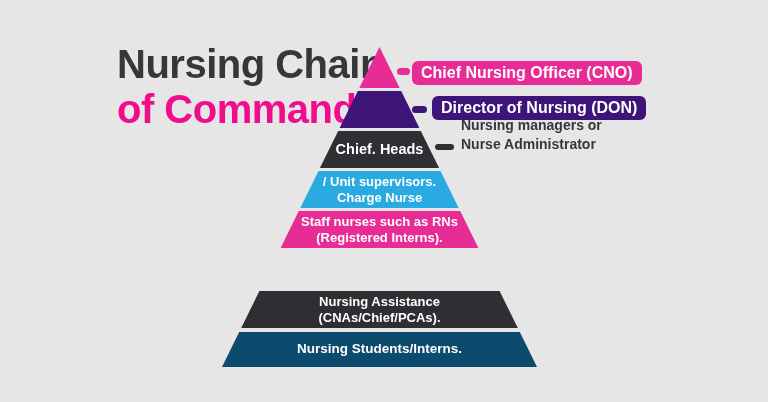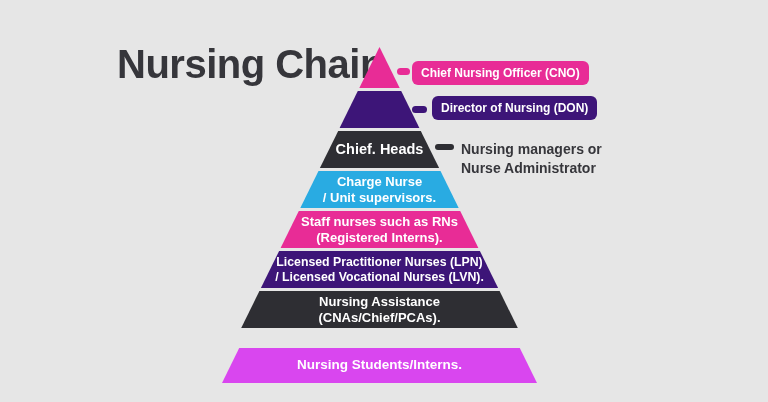--- a/index.html
+++ b/index.html
@@ -54,81 +54,78 @@
   .badge{
     position:absolute;
     height:24px;
     display:flex;
     align-items:center;
     padding:0 9px;
     box-sizing:border-box;
     border-radius:6px;
     color:#ffffff;
     font-weight:700;
-    font-size:12px;
+    font-size:16px;
     white-space:nowrap;
   }
   .badge.cno{left:412px; top:61px;}
   .badge.don{left:432px; top:96px;}
   
   .dash{
     position:absolute;
     border-radius:4px;
   }
   .dash.cno {left:397px; top:68px;  width:13px; height:7px;}
   .dash.don {left:412px; top:106px; width:15px; height:7px;}
   .dash.dept{left:435px; top:144px; width:19px; height:6px; border-radius:3px;}
   
   .side-note{
     position:absolute;
-    left:461px; top:140px;
+    left:461px; top:116px;
     font-size:14px;
     font-weight:700;
     line-height:19px;
     white-space:nowrap;
   }
 </style>
 </head>
 <body>
 
 <div class="canvas">
 
   <div class="title-line l1" style="color: rgb(54, 54, 59);">Nursing Chain</div>
+  <div class="title-line l2" style="color: rgb(241, 12, 141);">of Command</div>
 
   <div class="pyramid">
 
     <div class="level lv1" style="background-color: rgb(232, 44, 150);"></div>
 
     <div class="level lv2" style="background-color: rgb(61, 21, 120);"></div>
 
     <div class="level lv3" style="background-color: rgb(46, 46, 51);">
       <span>Chief. Heads</span>
     </div>
 
     <div class="level lv4" style="background-color: rgb(41, 171, 226);">
+      <span>/ Unit supervisors.</span>
       <span>Charge Nurse</span>
-      <span>/ Unit supervisors.</span>
     </div>
 
     <div class="level lv5" style="background-color: rgb(232, 44, 150);">
       <span>Staff nurses such as RNs</span>
       <span>(Registered Interns).</span>
     </div>
 
-    <div class="level lv6" style="background-color: rgb(61, 21, 120);">
-      <span>Licensed Practitioner Nurses (LPN)</span>
-      <span>/ Licensed Vocational Nurses (LVN).</span>
-    </div>
 
     <div class="level lv7" style="background-color: rgb(46, 46, 51);">
       <span>Nursing Assistance</span>
       <span>(CNAs/Chief/PCAs).</span>
     </div>
 
-    <div class="level lv8" style="background-color: #d946ef; margin-top: 16px;">
+    <div class="level lv8" style="background-color: #0c4a6e;">
       <span>Nursing Students/Interns.</span>
     </div>
 
   </div>
 
   <div class="dash cno" style="background-color: rgb(232, 44, 150);"></div>
   <div class="badge cno" style="background-color: rgb(232, 44, 150);">Chief Nursing Officer (CNO)</div>
 
   <div class="dash don" style="background-color: rgb(61, 21, 120);"></div>
   <div class="badge don" style="background-color: rgb(61, 21, 120);">Director of Nursing (DON)</div>

